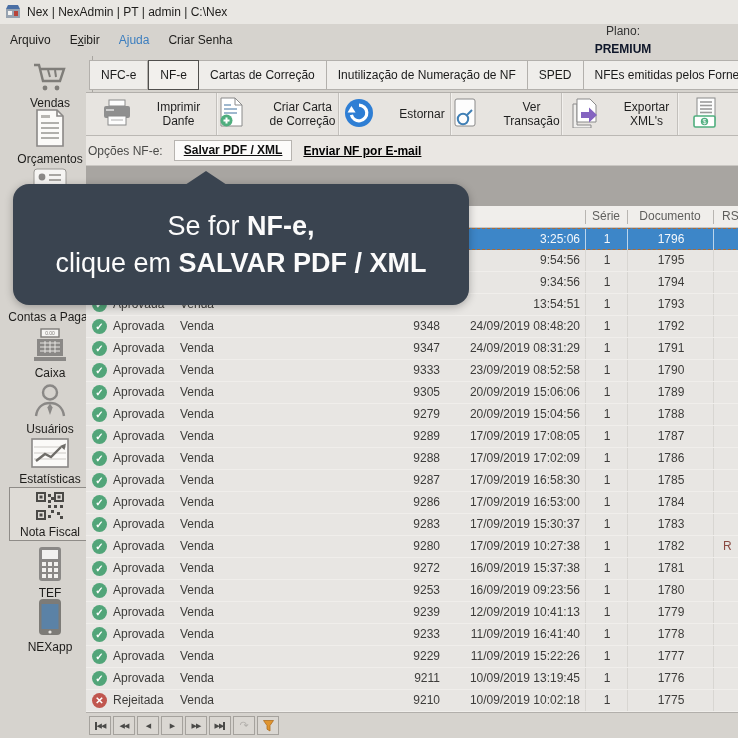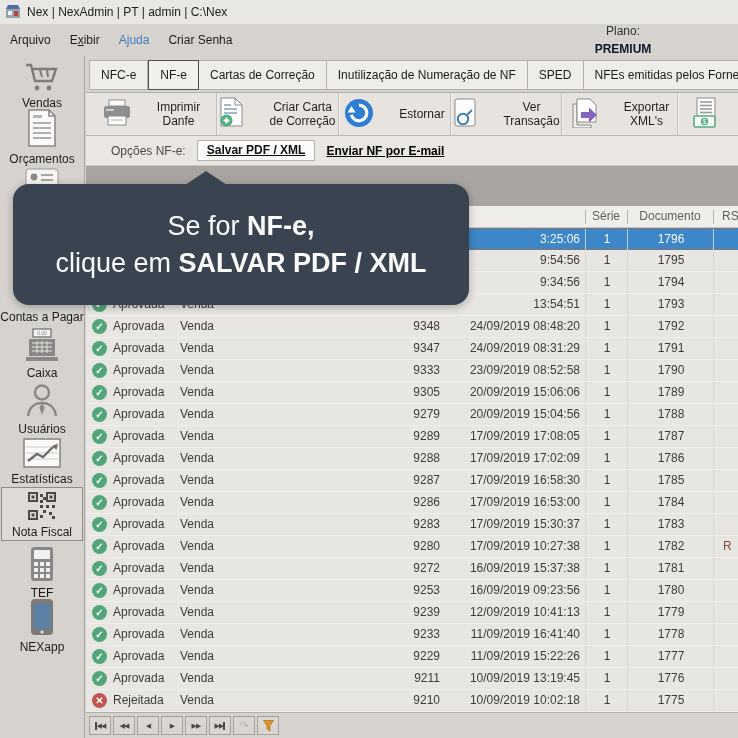--- a/index.html
+++ b/index.html
@@ -12,21 +12,21 @@
   .menubar{position:absolute;left:0;top:24px;width:738px;height:32px;display:flex;align-items:center;
            gap:19px;padding-left:10px;box-sizing:border-box;}
   .mi{cursor:default;}
   .mi-ajuda{color:#3c7ebf;}
   .mi u{text-decoration:underline;}
   .plan{position:absolute;right:0;top:24px;height:32px;width:230px;display:flex;align-items:center;
         gap:4px;white-space:nowrap;overflow:hidden;color:#333;flex-direction:column;}
   .plan .premium{color:#0f172a;font-weight:bold;}
   .plan .pdate{color:#111;font-weight:bold;}
   
-  .sidebar{position:absolute;left:0;top:56px;width:85px;height:682px;background:#d6d3ce;
+  .sidebar{position:absolute;left:8px;top:56px;width:85px;height:682px;background:#d6d3ce;
            border-right:1px solid #a8a5a0;box-sizing:border-box;}
   .sb-item{position:absolute;width:84px;text-align:center;line-height:13px;color:#1e1d1b;cursor:default;}
   .sb-item .sb-ic{display:block;margin:0 auto 2px auto;}
   .sb-vendas{top:6px;} .sb-orcamentos{top:52px;} .sb-clientes{top:112px;}
   .sb-contas-a-pagar{top:255px;} .sb-caixa{top:272px;} .sb-usuarios{top:326px;}
   .sb-estatisticas{top:382px;} .sb-nota-fiscal{top:435px;} .sb-tef{top:490px;} .sb-nexapp{top:542px;}
   .sb-sel{position:absolute;left:1px;top:431px;width:82px;height:54px;background:#dedbd6;
           border:1px solid #8f8c88;box-sizing:border-box;}
   
   .content{position:absolute;left:86px;top:56px;width:652px;height:682px;}
@@ -39,21 +39,21 @@
   
   .toolbar{position:absolute;left:0;top:36px;width:700px;height:44px;background:#e7e4e0;
            border-top:1px solid #b2afab;border-bottom:1px solid #bbb8b4;display:flex;box-sizing:border-box;}
   .tbtn{display:flex;align-items:center;justify-content:center;gap:25px;border-right:1px solid #c3c0bc;
         box-shadow:1px 0 0 #f2f0ed;cursor:default;box-sizing:border-box;flex:none;}
   .tbtn .tlab{text-align:center;line-height:14px;color:#1f1f1f;}
   .w-imprimir-danfe{width:131px;} .w-criar-carta{width:122px;} .w-estornar{width:112px;}
   .w-ver-transacao{width:111px;} .w-exportar-xml{width:116px;} .w-documentos-emitidos{width:150px;}
   
   .optionsrow{position:absolute;left:0;top:80px;width:652px;height:29px;background:#eae7e3;
-              display:flex;align-items:center;gap:11px;padding-left:25px;box-sizing:border-box;}
+              display:flex;align-items:center;gap:11px;padding-left:2px;box-sizing:border-box;}
   .opt-label{color:#4a4a48;}
   .opt-primary{background:#fcfbfa;border:1px solid #b7b4b0;padding:2px 9px 3px 9px;font-weight:bold;
                text-decoration:underline;color:#101010;cursor:pointer;}
   .opt-link{font-weight:bold;text-decoration:underline;color:#000000;cursor:pointer;}
   
   .groupband{position:absolute;left:0;top:109px;width:652px;height:41px;background:#a8a5a1;
              border-top:1px solid #cac7c3;box-sizing:border-box;}
   
   .gridheader{position:absolute;left:0;top:150px;width:652px;height:22px;background:#f0eeeb;
               color:#5f5e5c;border-bottom:1px solid #c9c6c2;box-sizing:border-box;}

